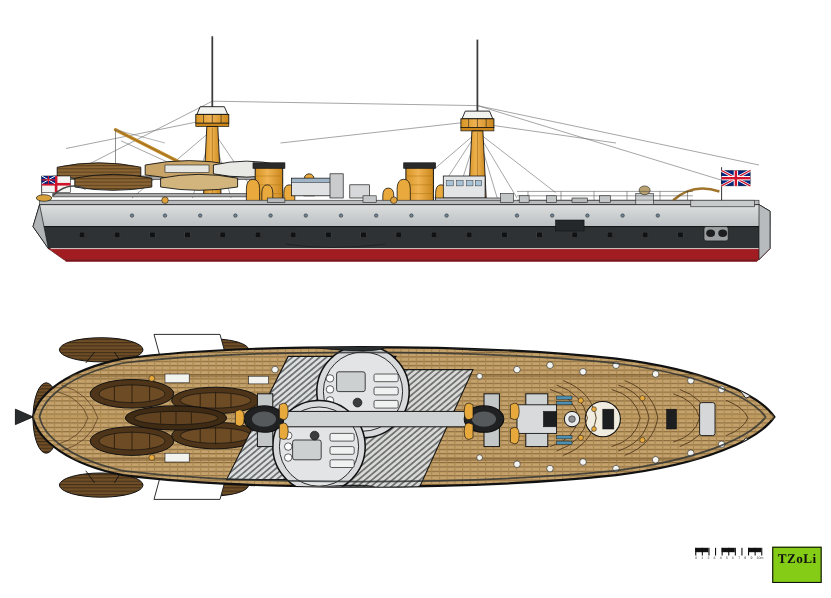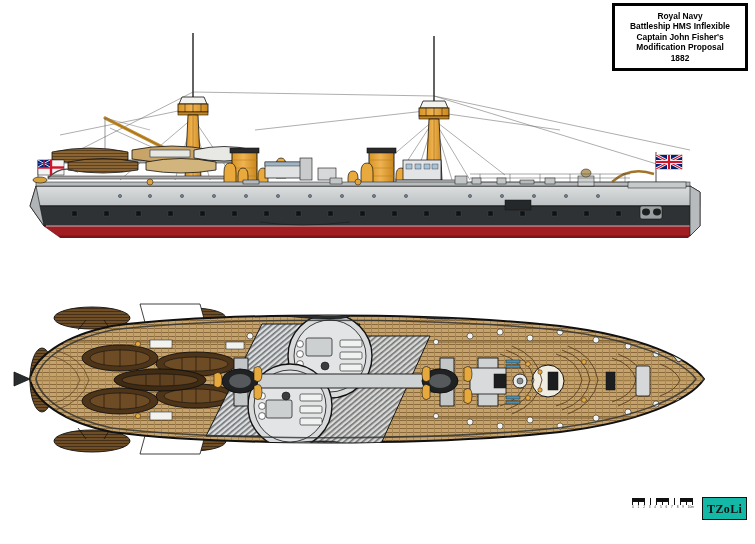--- a/index.html
+++ b/index.html
@@ -11,47 +11,38 @@
   .title-block{position:absolute;left:612px;top:3px;width:136px;height:68px;
       border:2px solid #000;background:#fff;box-sizing:border-box;
       display:flex;align-items:center;justify-content:center;}
   .title-inner{border:1px solid #000;width:130px;height:62px;display:flex;
       flex-direction:column;align-items:center;justify-content:center;gap:0px;}
   .title-inner div{font-size:8.4px;font-weight:bold;color:#000;line-height:10.6px;
       text-align:center;white-space:nowrap;}
 
   
   .sig-box{position:absolute;left:702px;top:497px;border:1.6px solid #111;
-      padding:1px 4px 2px 4px;background:#14b8a6;}
+      padding:1px 4px 12px 4px;background:#84cc16;}
   .sig-box span{font-size:12px;font-weight:bold;letter-spacing:.4px;color:#111;
       font-family:"Liberation Serif",serif;}
   .scalebar{position:absolute;left:632px;top:498px;width:62px;height:16px;}
   .scalebar .seg{position:absolute;top:0;height:4px;background:#111;}
   .scalebar .tick{position:absolute;top:0;width:1px;height:7px;background:#111;}
   .scalebar .nums{position:absolute;top:7px;left:0;width:100%;
       font-size:3.2px;color:#333;display:flex;justify-content:space-between;}
 
   
   .view{position:absolute;}
   svg{display:block;overflow:visible;}
 </style>
 </head>
 <body>
 
 <div class="stage">
 
-  <div class="title-block">
-    <div class="title-inner">
-      <div>Royal Navy</div>
-      <div>Battleship HMS Inflexible</div>
-      <div>Captain John Fisher's</div>
-      <div>Modification Proposal</div>
-      <div>1882</div>
-    </div>
-  </div>
 
   <div class="view" style="left:0;top:0;width:755px;height:280px;">
   <svg width="755" height="280" viewBox="0 0 755 280">
     <defs>
       <linearGradient id="buffG" x1="0" y1="0" x2="1" y2="0">
         <stop offset="0" stop-color="#d79424"></stop>
             <stop offset="0.45" stop-color="#f0b352"></stop>
         <stop offset="1" stop-color="#c9861b"></stop>
       </linearGradient>
       <linearGradient id="greyG" x1="0" y1="0" x2="0" y2="1">

